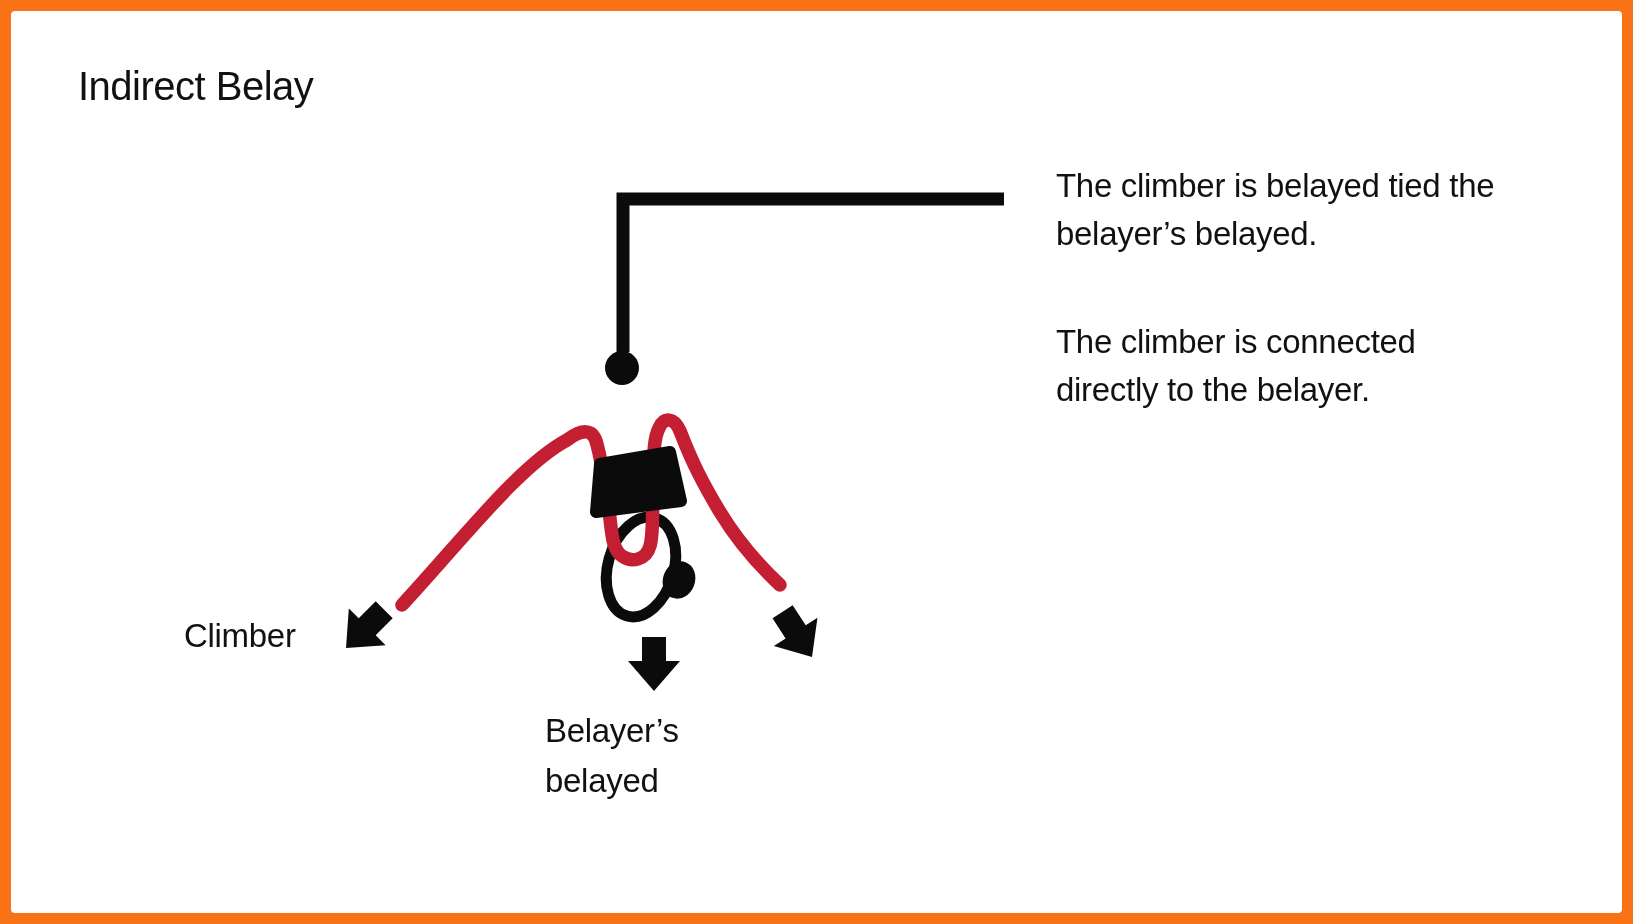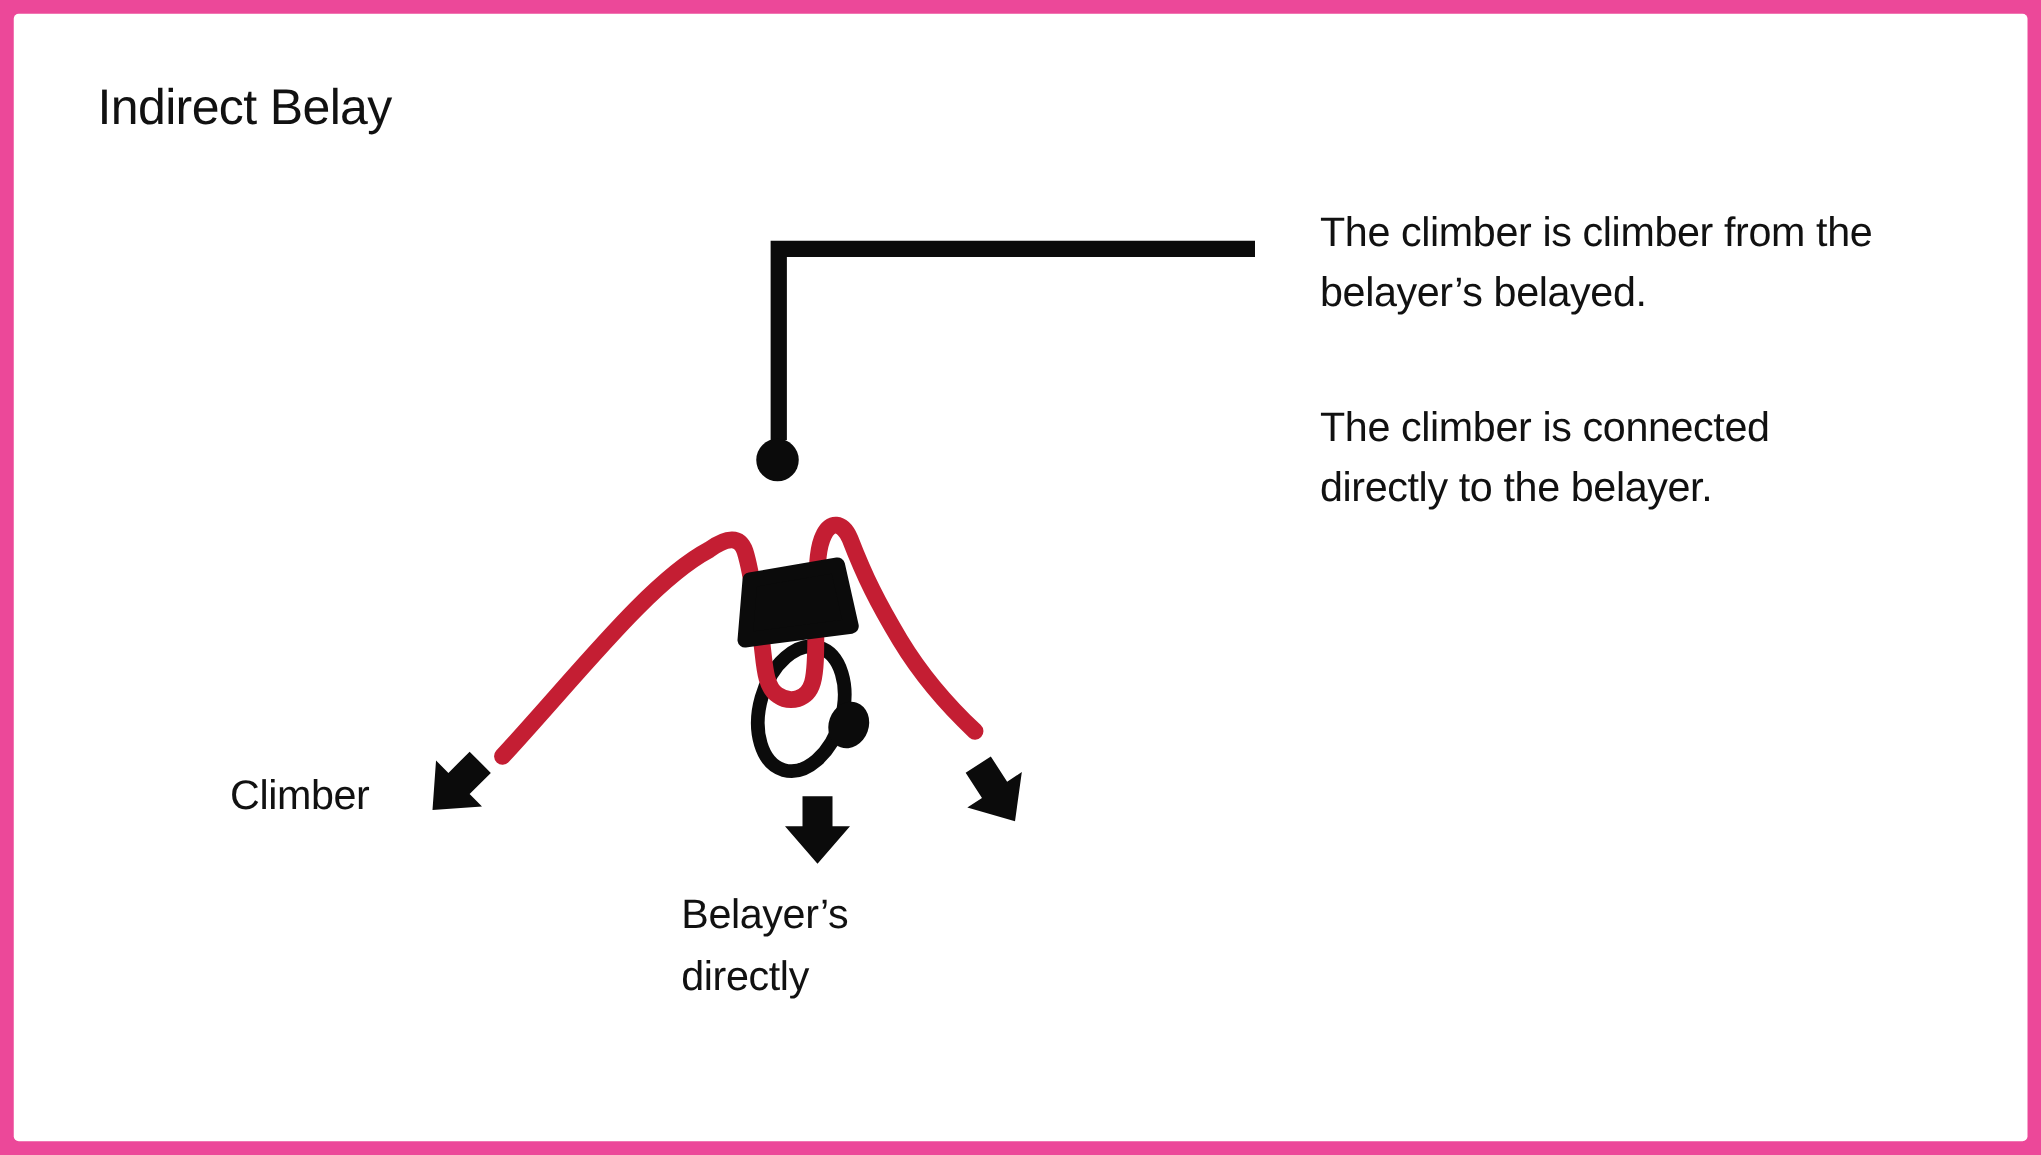--- a/index.html
+++ b/index.html
@@ -5,21 +5,21 @@
   html, body {
     margin: 0;
     padding: 0;
     background: #ffffff;
     font-family: "Liberation Sans", sans-serif;
   }
   .canvas {
     position: relative;
     width: 1633px;
     height: 924px;
-    background: #ec4899;
+    background: #f97316;
     overflow: hidden;
   }
   .frame {
     position: absolute;
     left: 11px;
     top: 11px;
     right: 11px;
     bottom: 11px;
     background: #ffffff;
     border-radius: 4px;
@@ -103,27 +103,27 @@
 
     <path d="M0 0 L-30 -26 L-30 -12 L-54 -12 L-54 12 L-30 12 L-30 26 Z" transform="translate(346 648) rotate(135)" fill="#0b0b0b"></path>
     <path d="M0 0 L-30 -26 L-30 -12 L-54 -12 L-54 12 L-30 12 L-30 26 Z" transform="translate(654 691) rotate(90)" fill="#0b0b0b"></path>
     <path d="M0 0 L-30 -26 L-30 -12 L-54 -12 L-54 12 L-30 12 L-30 26 Z" transform="translate(812 657) rotate(57)" fill="#0b0b0b"></path>
   </svg>
 
   <div class="diagram-label label-climber">Climber</div>
 
   <div class="diagram-label label-belayer">
     <div>Belayer’s</div>
-    <div>directly</div>
+    <div>belayed</div>
   </div>
 
 
   <div class="notes">
     <div class="note-para">
-      <div>The climber is climber from the</div>
+      <div>The climber is belayed tied the</div>
       <div>belayer’s belayed.</div>
     </div>
     <div class="note-para">
       <div>The climber is connected</div>
       <div>directly to the belayer.</div>
     </div>
     <div class="note-para">
     </div>
   </div>
 </div>

